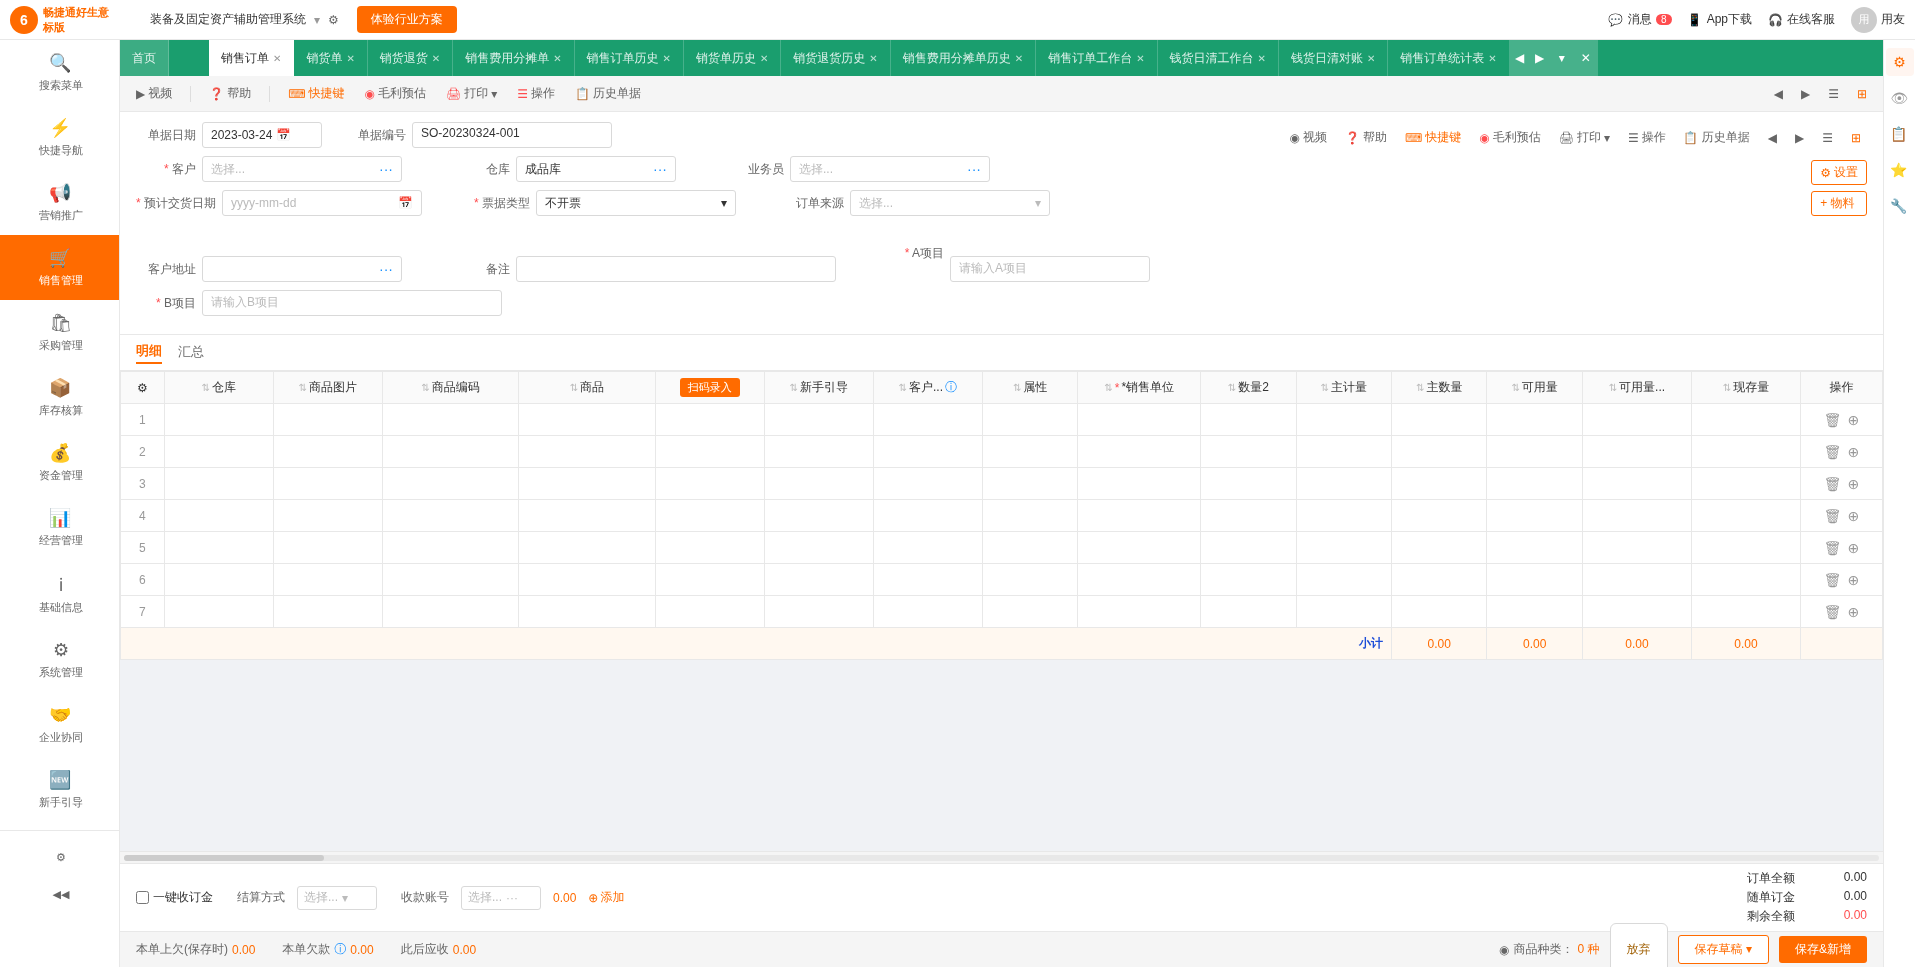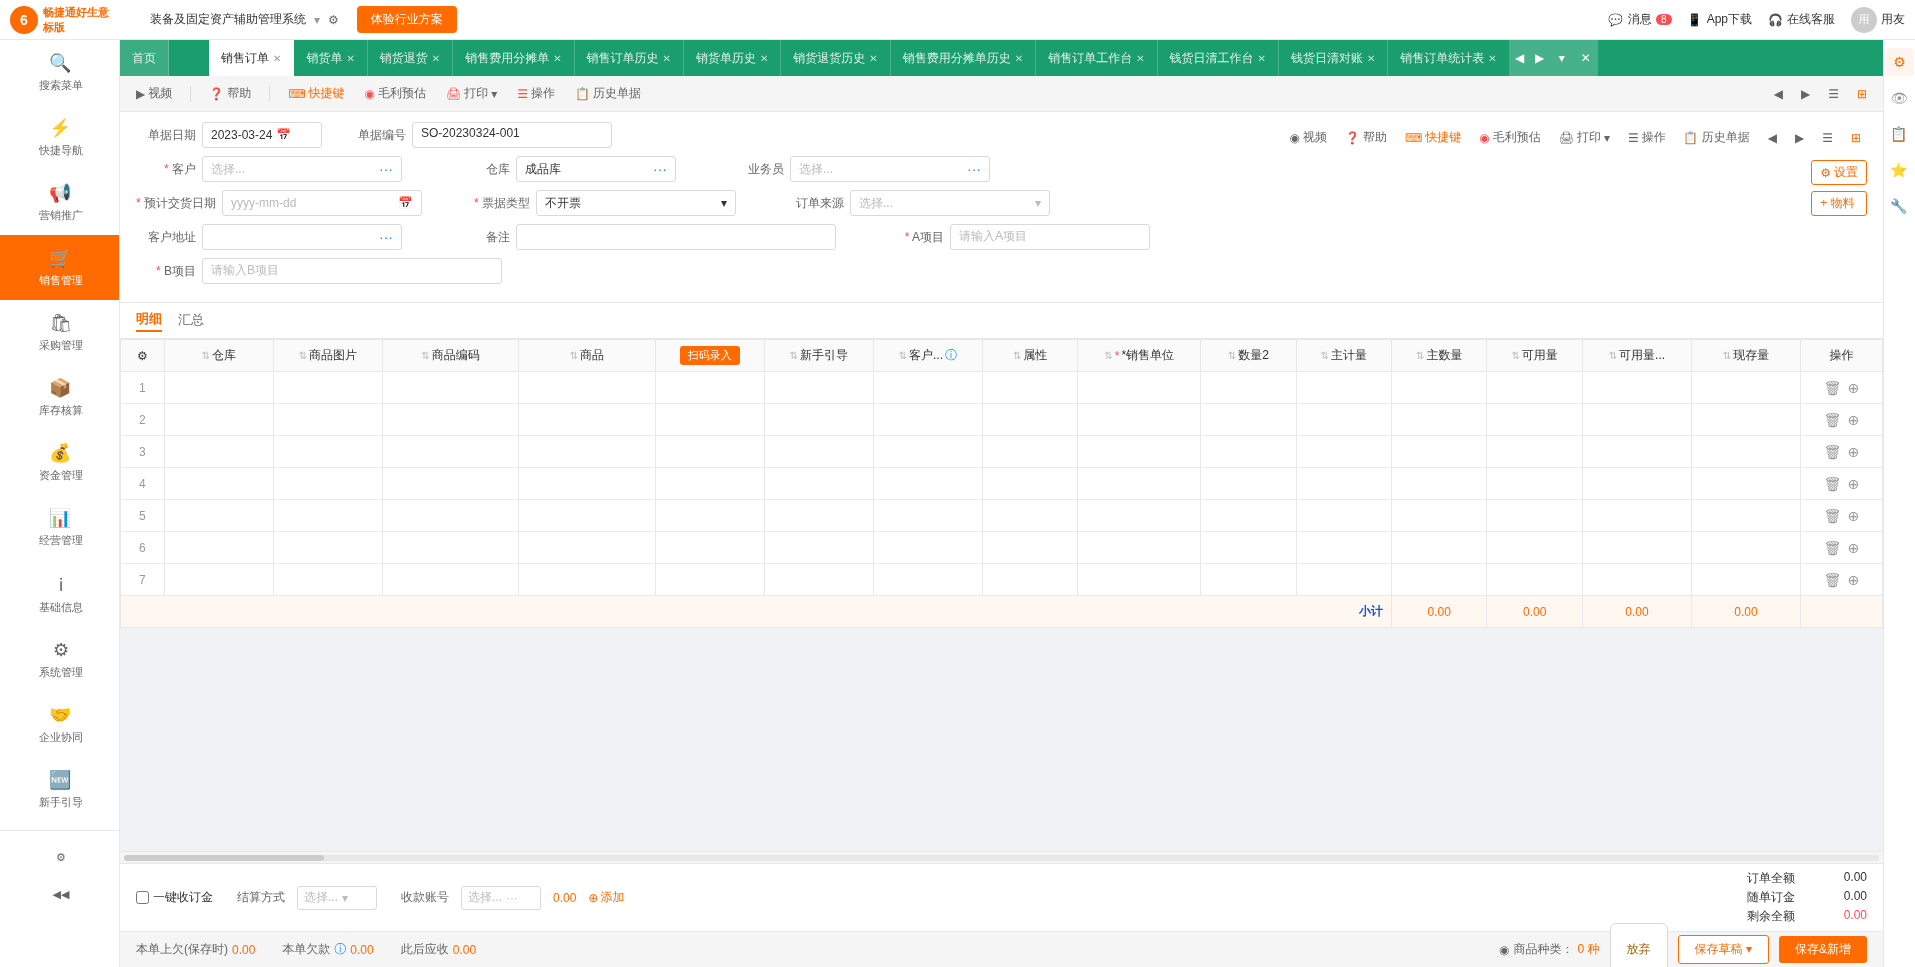--- a/index.html
+++ b/index.html
@@ -430,21 +430,21 @@
                 <span></span>
                 <span class="more-btn">···</span>
               </div>
             </div>
             <div class="field-group" style="margin-left:40px;">
               <span class="form-label">备注</span>
               <div class="form-input" style="width:320px;"></div>
             </div>
             <div class="field-group" style="margin-left:40px;">
               <span class="form-label required">A项目</span>
-              <div class="form-input placeholder" style="flex:1;min-width:200px;">
+              <div class="form-input placeholder" style="flex:1;min-width:200px;margin-top:32px;">
                 <span>请输入A项目</span>
               </div>
             </div>
           </div>
           <div class="form-row">
             <div class="field-group">
               <span class="form-label required">B项目</span>
               <div class="form-input placeholder" style="width:300px;">
                 <span>请输入B项目</span>
               </div>

